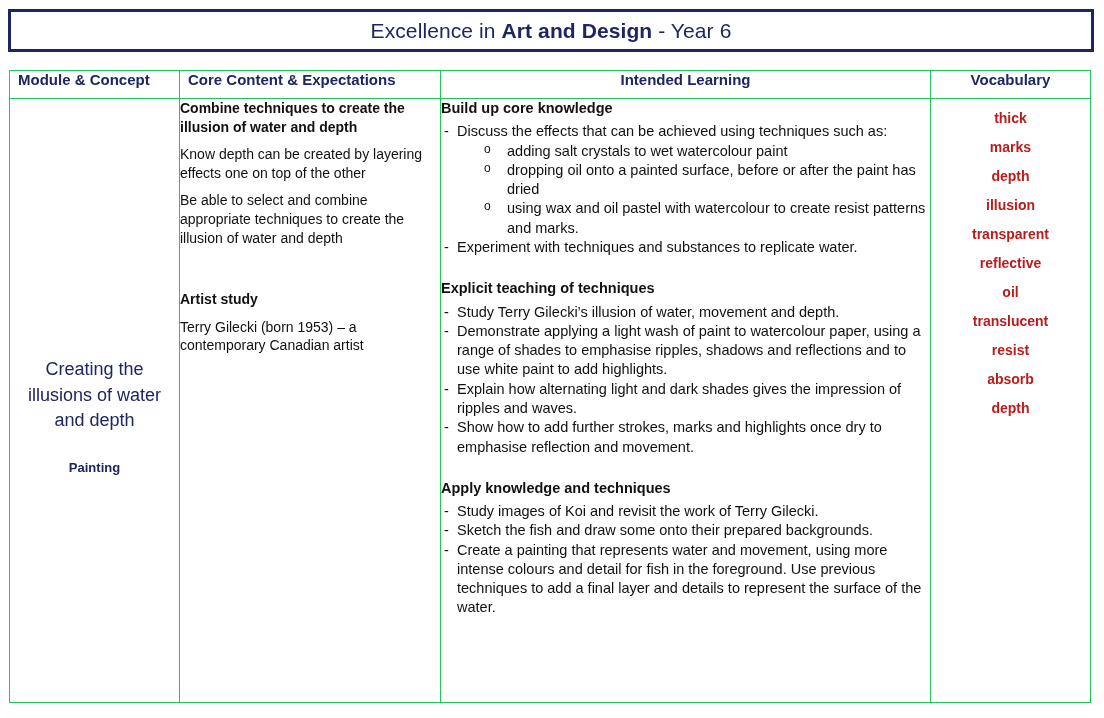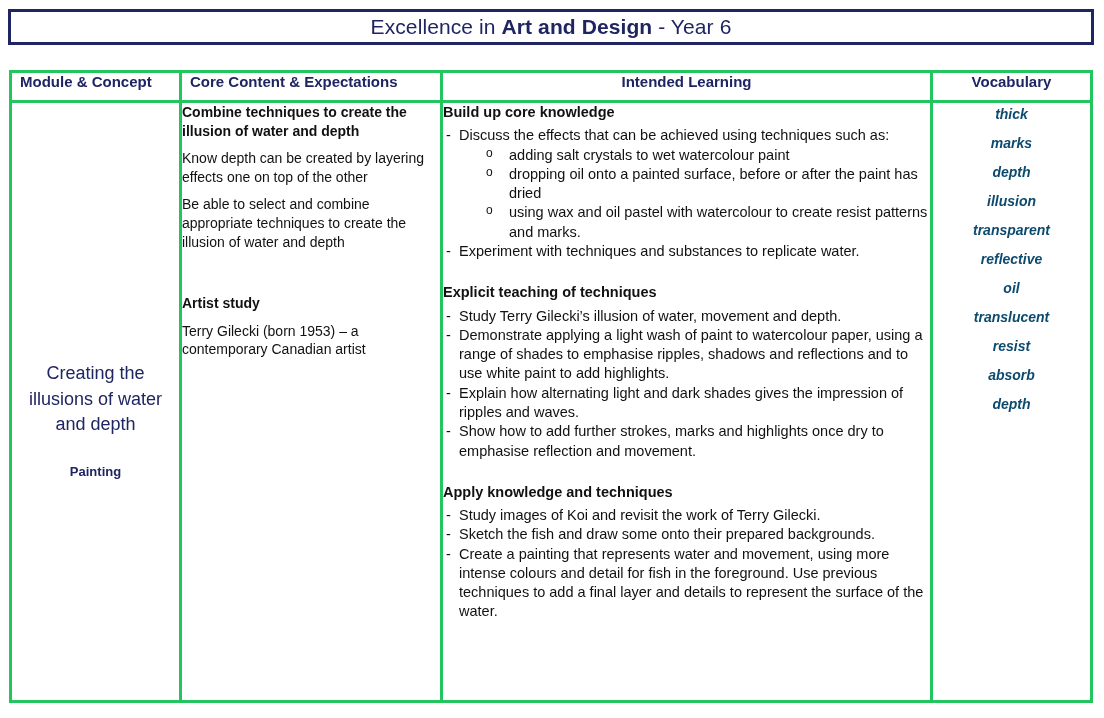--- a/index.html
+++ b/index.html
@@ -15,21 +15,21 @@
     overflow: hidden;
     position: relative;
   }
 
   
   .title-box {
     position: absolute;
     left: 8px;
     top: 9px;
     width: 1086px;
-    height: 36px;
+    height: 43px;
     border: 3px solid #1f2562;
     box-sizing: border-box;
     display: flex;
     align-items: center;
     justify-content: center;
     background: #ffffff;
   }
   .title-text {
     font-size: 21px;
     color: #1f2562;
@@ -46,21 +46,21 @@
     width: 1081px;
     height: 633px;
   }
   table.grid {
     border-collapse: collapse;
     width: 1081px;
     height: 633px;
     table-layout: fixed;
   }
   table.grid th, table.grid td {
-    border: 3px solid #22c55e;
+    border: 1px solid #22c55e;
     vertical-align: top;
     padding: 0;
     background: #ffffff;
   }
   .col-1 { width: 170px; }
   .col-2 { width: 261px; }
   .col-3 { width: 490px; }
   .col-4 { width: 160px; }
 
   thead th {
@@ -167,24 +167,23 @@
   }
 
   
   .cell-vocab {
     text-align: center;
     padding: 7px 4px 4px 4px;
   }
   .vocab-word {
     font-size: 14px;
     font-weight: bold;
-    color: #0c4a6e;
+    color: #b91c1c;
     line-height: 1;
-    margin: 4px 0 15px 0;
-    font-style: italic;
+    margin: 12px 0 15px 0;
   }
 </style>
 </head>
 <body>
 
 <div class="title-box">
   <div class="title-text">
     <span>Excellence in </span><span class="strong">Art and Design</span><span> - Year 6</span>
   </div>
 </div>

